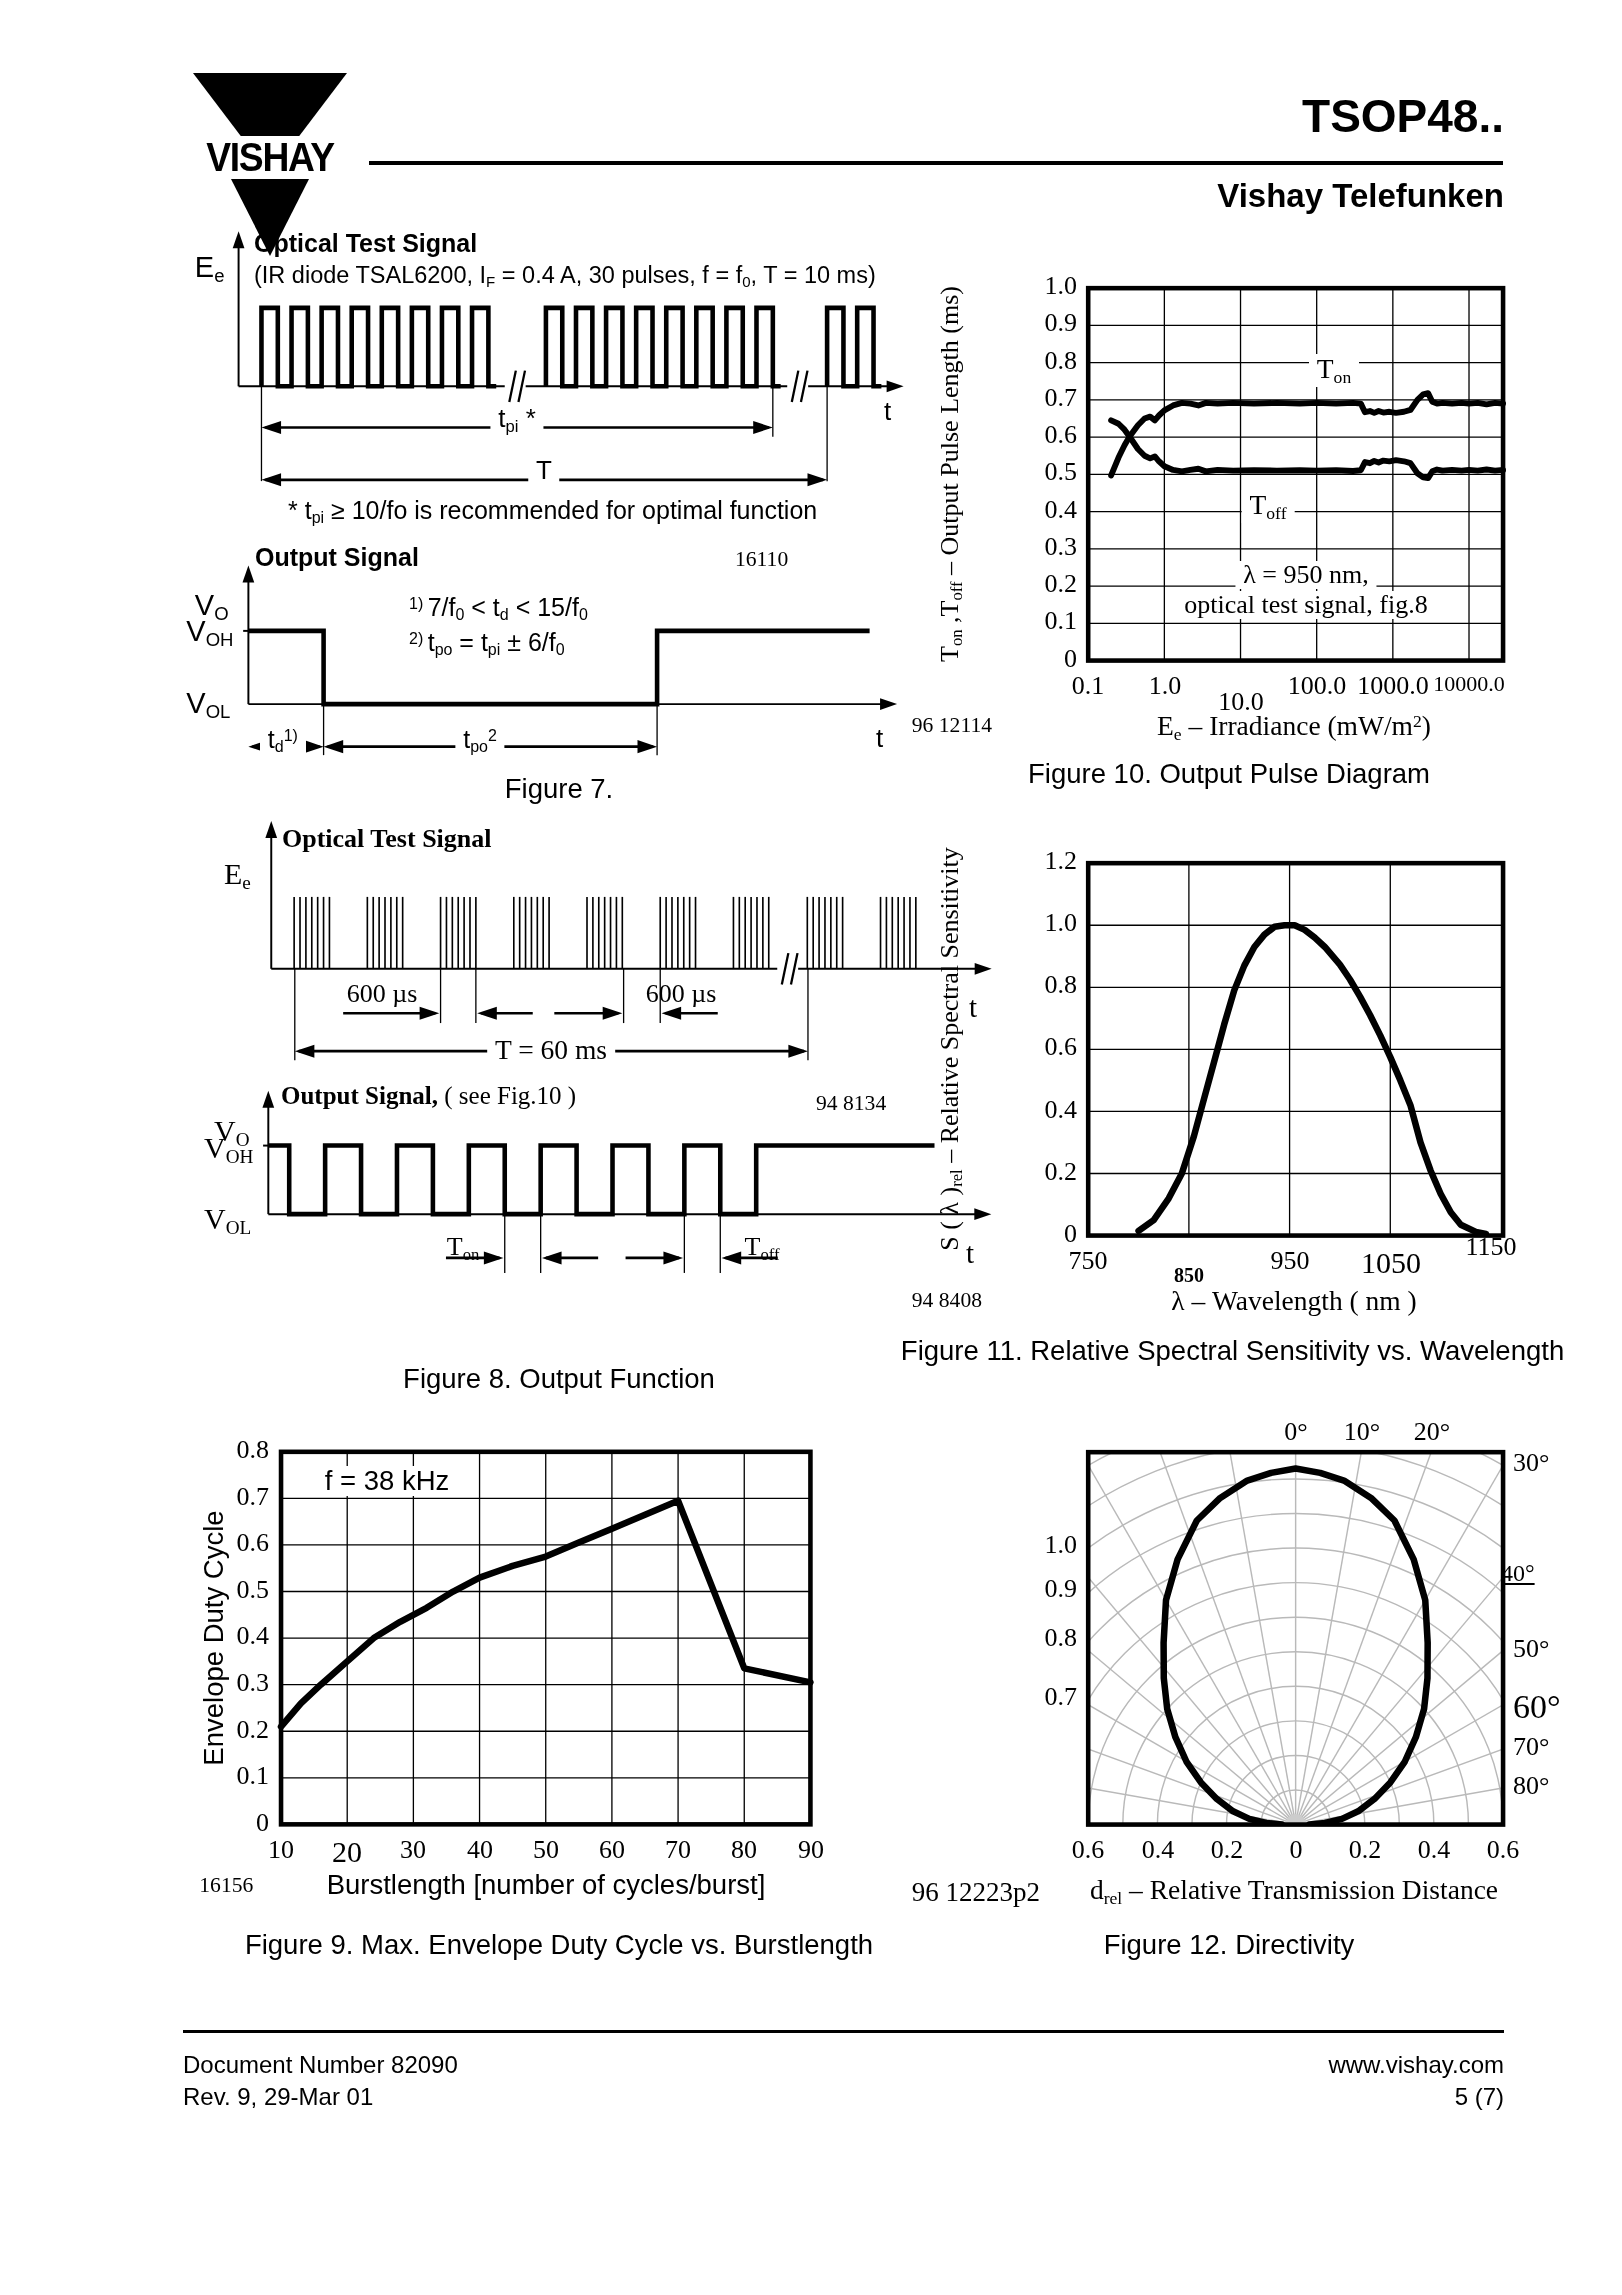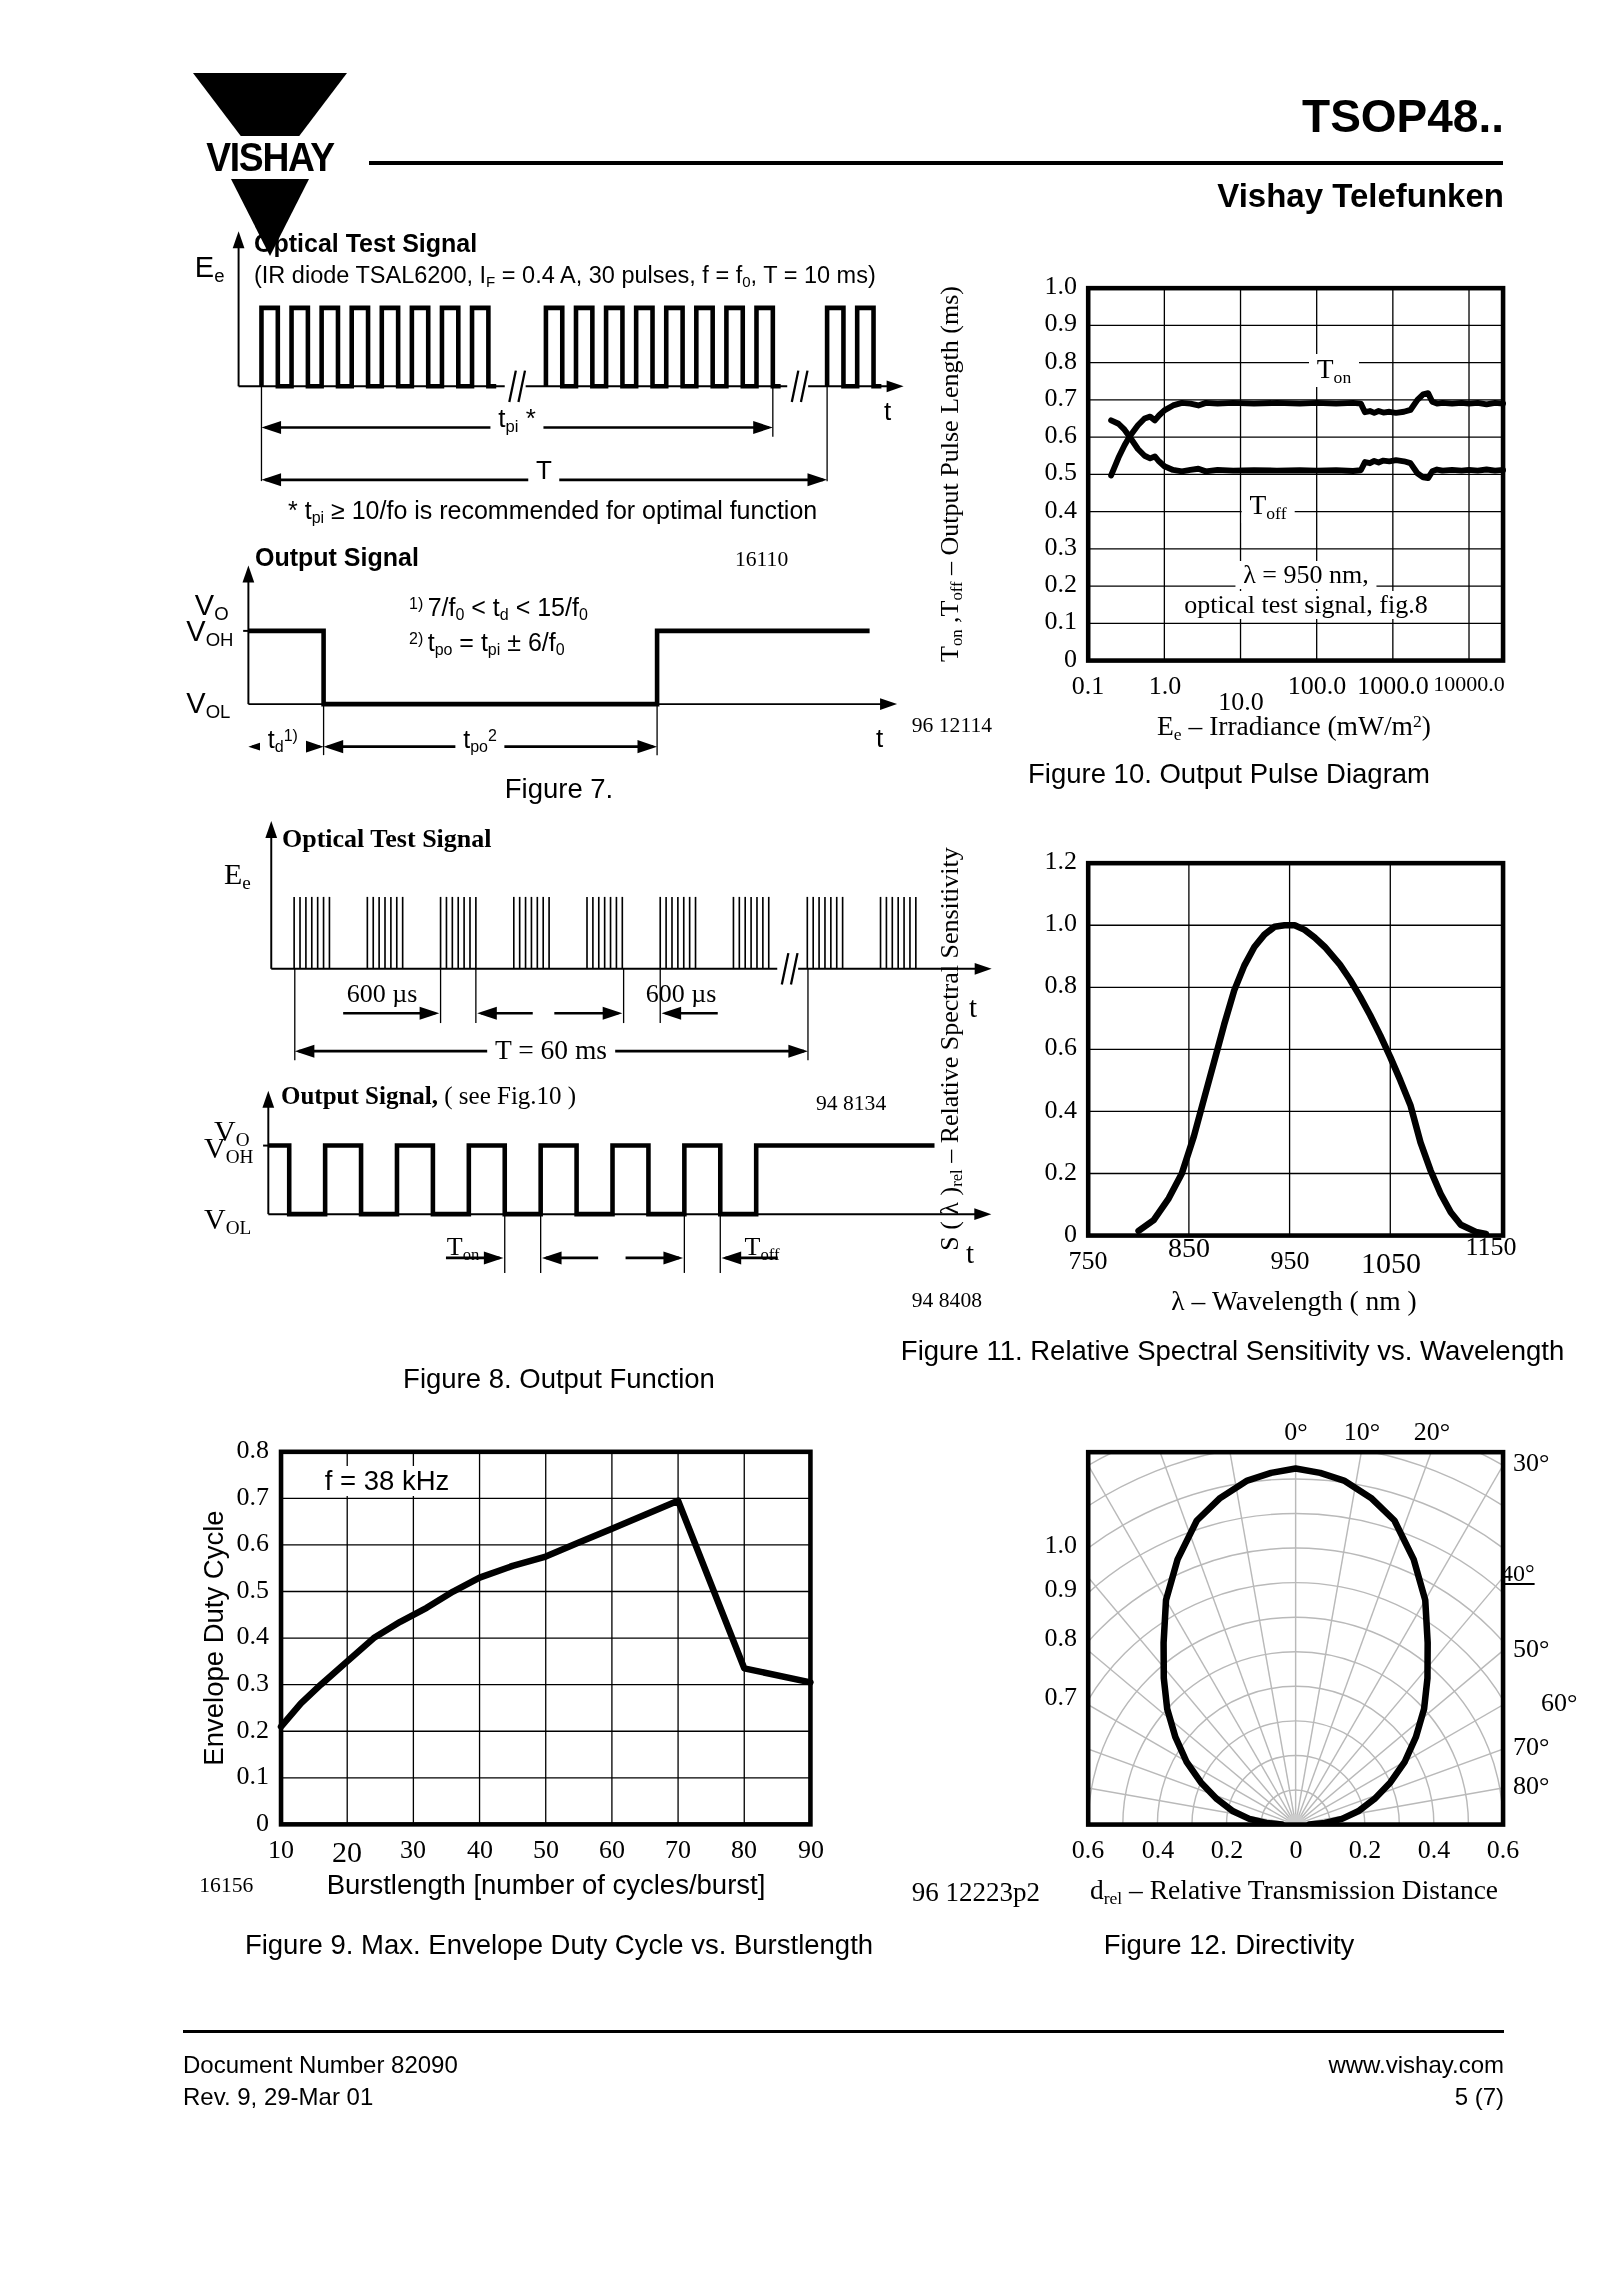--- a/index.html
+++ b/index.html
@@ -342,21 +342,21 @@
         <polyline points="362.1,632.9 385.2,616.3 408.3,583.0 428.3,545.0 446.8,488.0 462.2,431.0 477.7,374.0 493.1,317.0 508.5,264.7 523.9,226.8 539.3,198.3 554.7,179.3 570.1,167.4 585.5,165.0 601.0,165.0 616.4,172.1 631.8,184.0 647.2,198.3 670.3,225.3 685.7,248.1 701.1,274.2 716.6,302.8 732.0,333.6 747.4,366.9 762.8,402.5 778.2,440.5 793.6,497.5 809.0,540.3 824.4,575.9 839.9,604.4 855.3,623.4 878.4,634.3 893.8,637.6" fill="none" stroke="#000" stroke-width="10" stroke-linejoin="round" stroke-linecap="round"></polyline>
       </svg>
       <div class="lbl end serif" style="left: 175px; top: 403px; font-size: 26px;">0</div>
       <div class="lbl end serif" style="left: 175px; top: 341px; font-size: 26px;">0.2</div>
       <div class="lbl end serif" style="left: 175px; top: 279px; font-size: 26px;">0.4</div>
       <div class="lbl end serif" style="left: 175px; top: 216px; font-size: 26px;">0.6</div>
       <div class="lbl end serif" style="left: 175px; top: 154px; font-size: 26px;">0.8</div>
       <div class="lbl end serif" style="left: 175px; top: 92px; font-size: 26px;">1.0</div>
       <div class="lbl end serif" style="left: 175px; top: 30px; font-size: 26px;">1.2</div>
       <div class="lbl mid serif" style="left: 186px; top: 430px; font-size: 26px;">750</div>
-      <div class="lbl mid serif" style="left: 287px; top: 416px; font-size: 28px;">850</div>
+      <div class="lbl mid serif" style="left: 287px; top: 448px; font-size: 20px; font-weight: bold;">850</div>
       <div class="lbl mid serif" style="left: 388px; top: 430px; font-size: 26px;">950</div>
       <div class="lbl mid serif" style="left: 489px; top: 430px; font-size: 30px;">1050</div>
       <div class="lbl mid serif" style="left: 589px; top: 416px; font-size: 26px;">1150</div>
       <div class="lbl rot serif" style="left: 49px; top: 232px; font-size: 26px;"><span>S ( λ )</span><span class="sb">rel</span><span>  – Relative Spectral Sensitivity</span></div>
       <div class="lbl mid serif" style="left: 392px; top: 469px; font-size: 27.5px;">λ – Wavelength ( nm )</div>
       <div class="lbl serif" style="left: 9.8px; top: 472px; font-size: 21.6px;">94 8408</div>
     </div>
   <div class="cap" style="left:876px;top:1335px;width:713px;">Figure 11.  Relative Spectral Sensitivity vs. Wavelength</div>
 
   <div class="fig" id="fig12" style="left:902px;top:1406px;width:686px;height:517px;">
@@ -403,21 +403,21 @@
       <div class="lbl end serif" style="left: 175px; top: 125px; font-size: 26px;">1.0</div>
       <div class="lbl end serif" style="left: 175px; top: 169px; font-size: 26px;">0.9</div>
       <div class="lbl end serif" style="left: 175px; top: 218px; font-size: 26px;">0.8</div>
       <div class="lbl end serif" style="left: 175px; top: 277px; font-size: 26px;">0.7</div>
       <div class="lbl mid serif" style="left: 394px; top: 11.8px; font-size: 26px;">0°</div>
       <div class="lbl mid serif" style="left: 460px; top: 11.8px; font-size: 26px;">10°</div>
       <div class="lbl mid serif" style="left: 530px; top: 11.8px; font-size: 26px;">20°</div>
       <div class="lbl serif" style="left: 611px; top: 43px; font-size: 26px;">30°</div>
       <div class="lbl serif" style="left: 599px; top: 155px; font-size: 24px; text-decoration: underline;">40°</div>
       <div class="lbl serif" style="left: 611px; top: 229px; font-size: 26px;">50°</div>
-      <div class="lbl serif" style="left: 611px; top: 283px; font-size: 26px; margin-left: 28px;">60°</div>
+      <div class="lbl serif" style="left: 611px; top: 283px; font-size: 34px;">60°</div>
       <div class="lbl serif" style="left: 611px; top: 327px; font-size: 26px;">70°</div>
       <div class="lbl serif" style="left: 611px; top: 366px; font-size: 26px;">80°</div>
       <div class="lbl mid serif" style="left: 186px; top: 430px; font-size: 26px;">0.6</div>
       <div class="lbl mid serif" style="left: 256px; top: 430px; font-size: 26px;">0.4</div>
       <div class="lbl mid serif" style="left: 325px; top: 430px; font-size: 26px;">0.2</div>
       <div class="lbl mid serif" style="left: 394px; top: 430px; font-size: 26px;">0</div>
       <div class="lbl mid serif" style="left: 463px; top: 430px; font-size: 26px;">0.2</div>
       <div class="lbl mid serif" style="left: 532px; top: 430px; font-size: 26px;">0.4</div>
       <div class="lbl mid serif" style="left: 601px; top: 430px; font-size: 26px;">0.6</div>
       <div class="lbl mid serif" style="left: 392px; top: 469px; font-size: 27.5px;"><span>d</span><span class="sb">rel</span><span> – Relative Transmission Distance</span></div>

